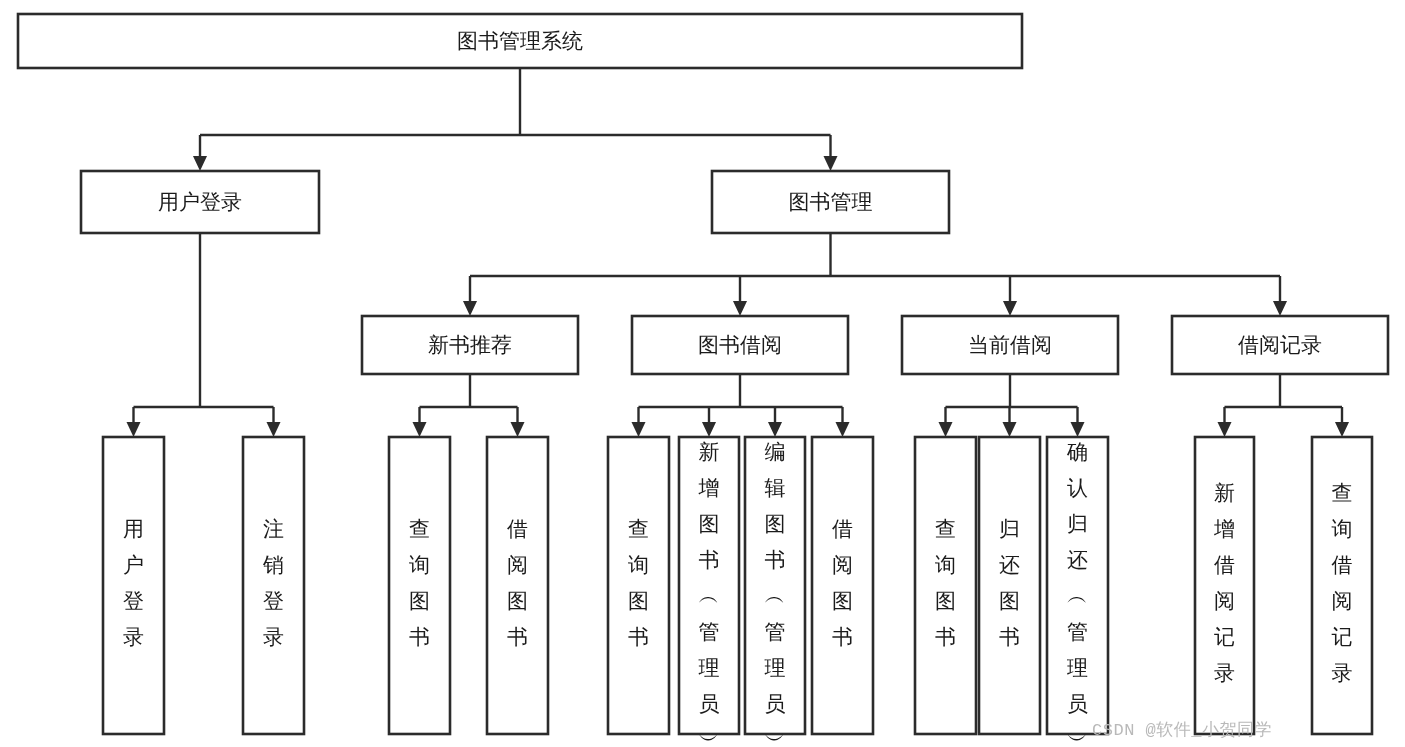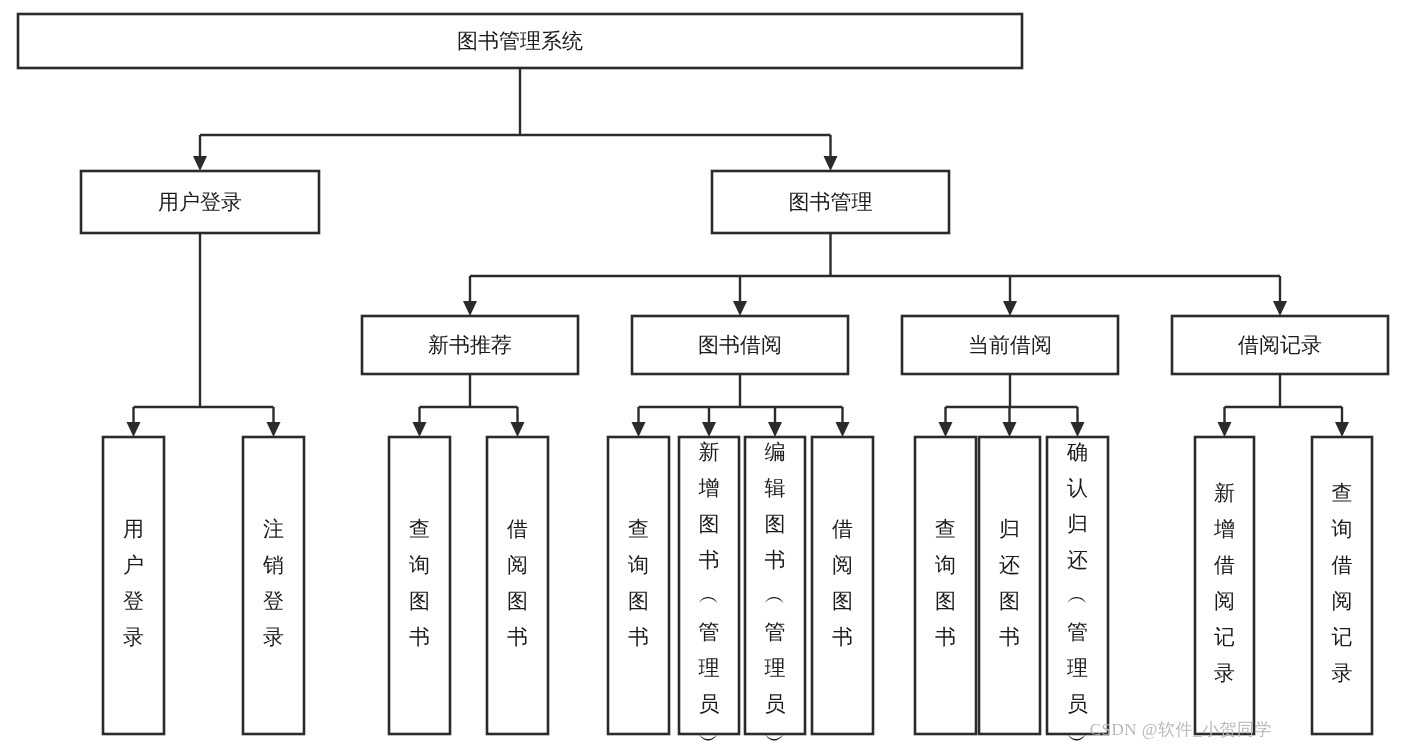--- a/index.html
+++ b/index.html
@@ -56,21 +56,21 @@
   }
   text.node-label-v tspan.vchar {
     font-size: 21px;
   }
   .watermark {
     position: absolute;
     right: 12px;
     bottom: 6px;
     color: #b9b9b9;
     font-size: 17px;
-    font-family: Liberation Serif, serif;
+    font-family: Liberation Mono, monospace;
     letter-spacing: 0.5px;
     white-space: nowrap;
     pointer-events: none;
   }
 </style>
 </head>
 <body>
 
 <div id="diagram-root">
   <svg class="flow" viewBox="0 0 1405 747">

